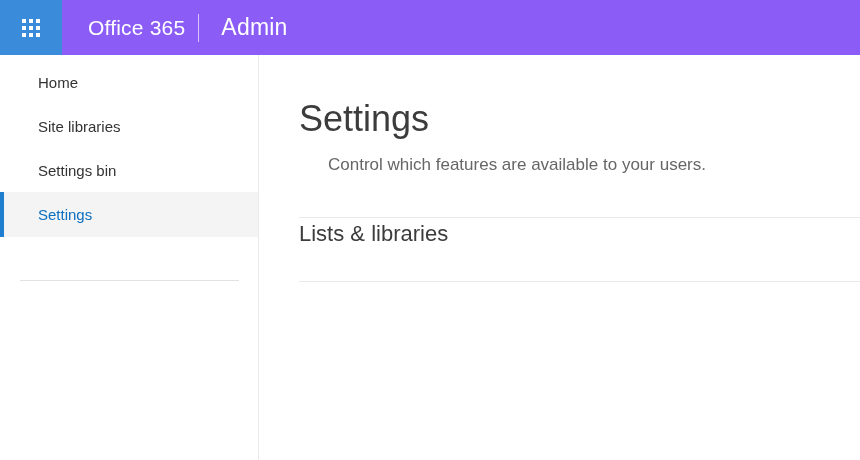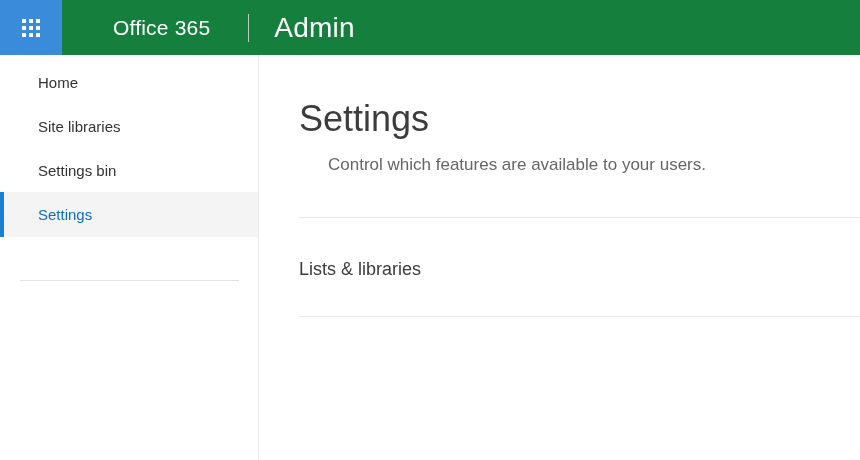--- a/index.html
+++ b/index.html
@@ -7,25 +7,24 @@
   body {
     font-family: "Liberation Sans", "DejaVu Sans", sans-serif;
     background: #ffffff;
     color: #333333;
   }
   .app { width: 860px; height: 460px; display: flex; flex-direction: column; }
 
   
   .suite-bar {
     height: 55px;
-    background: #15803d;
+    background: #8b5cf6;
     display: flex;
     align-items: center;
     flex: 0 0 55px;
-    gap: 25px;
   }
   .app-launcher {
     width: 62px;
     height: 55px;
     background: #3a8bd9;
     border: none;
     cursor: pointer;
     display: flex;
     align-items: center;
     justify-content: center;
@@ -46,21 +45,22 @@
     cursor: pointer;
   }
   .suite-sep {
     width: 1px;
     height: 28px;
     background: rgba(255, 255, 255, 0.65);
     margin-left: 13px;
   }
   .suite-section {
     color: #ffffff;
-    font-size: 28px;
+    font-size: 23px;
+    margin-left: 22px;
     letter-spacing: 0.2px;
   }
 
   
   .frame { flex: 1; display: flex; min-height: 0; }
 
   
   .sidebar {
     width: 259px;
     flex: 0 0 259px;
@@ -109,22 +109,21 @@
     color: #666666;
     margin-left: 29px;
   }
   .content-divider {
     border: none;
     height: 1px;
     background: #eaeaea;
     margin: 40px 0 0 0;
   }
   .section-heading {
-    margin-top: 35px;
-    font-size: 18px;
+    font-size: 22px;
     line-height: 32px;
     font-weight: 300;
     color: #3c3c3c;
   }
   .section-desc {
     margin-top: 2px;
     font-size: 17px;
     line-height: 24px;
     color: #666666;
   }

